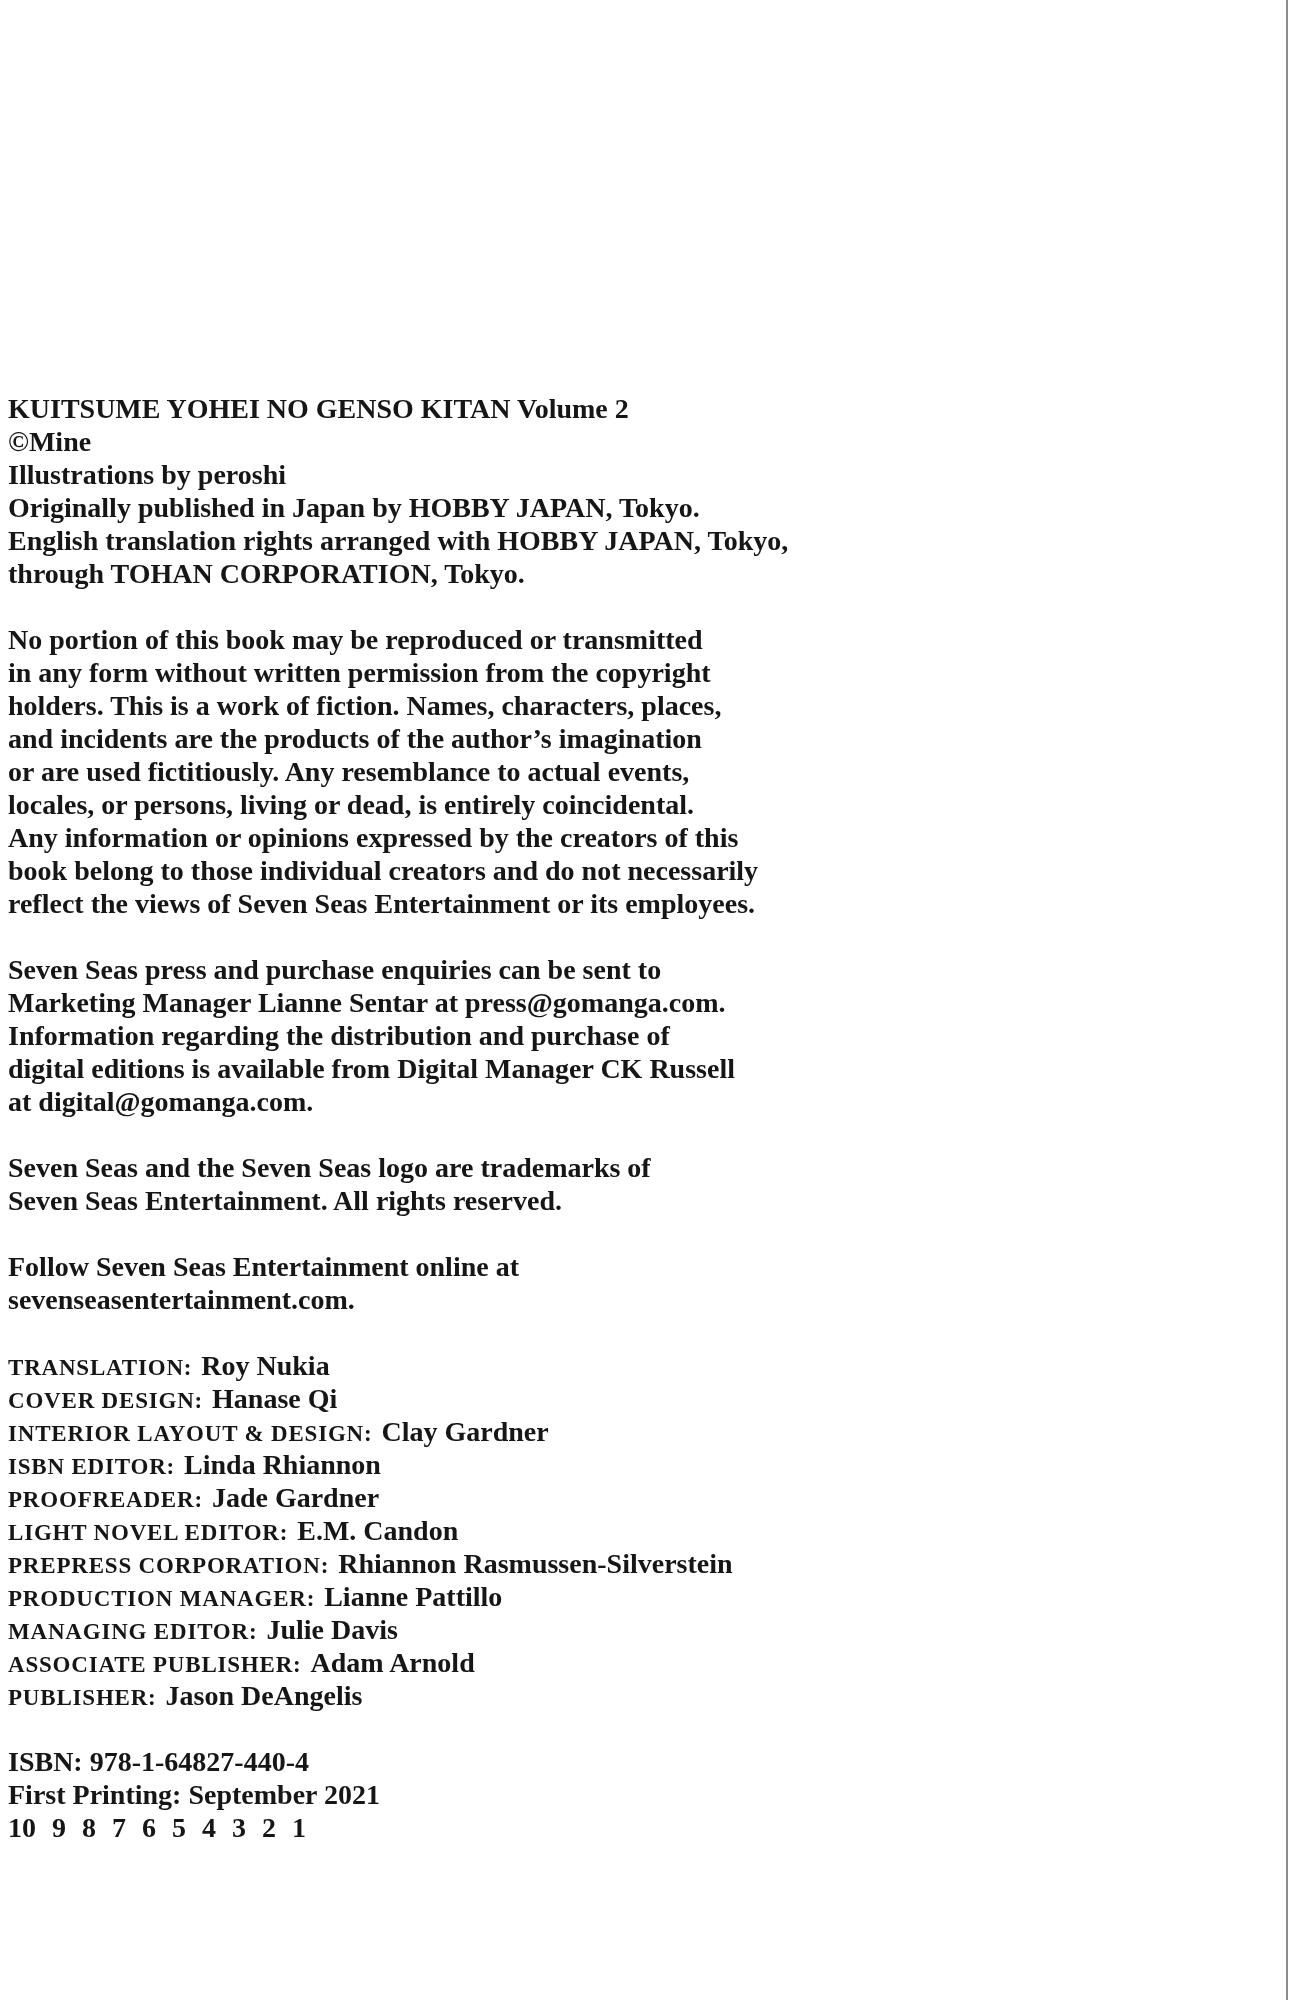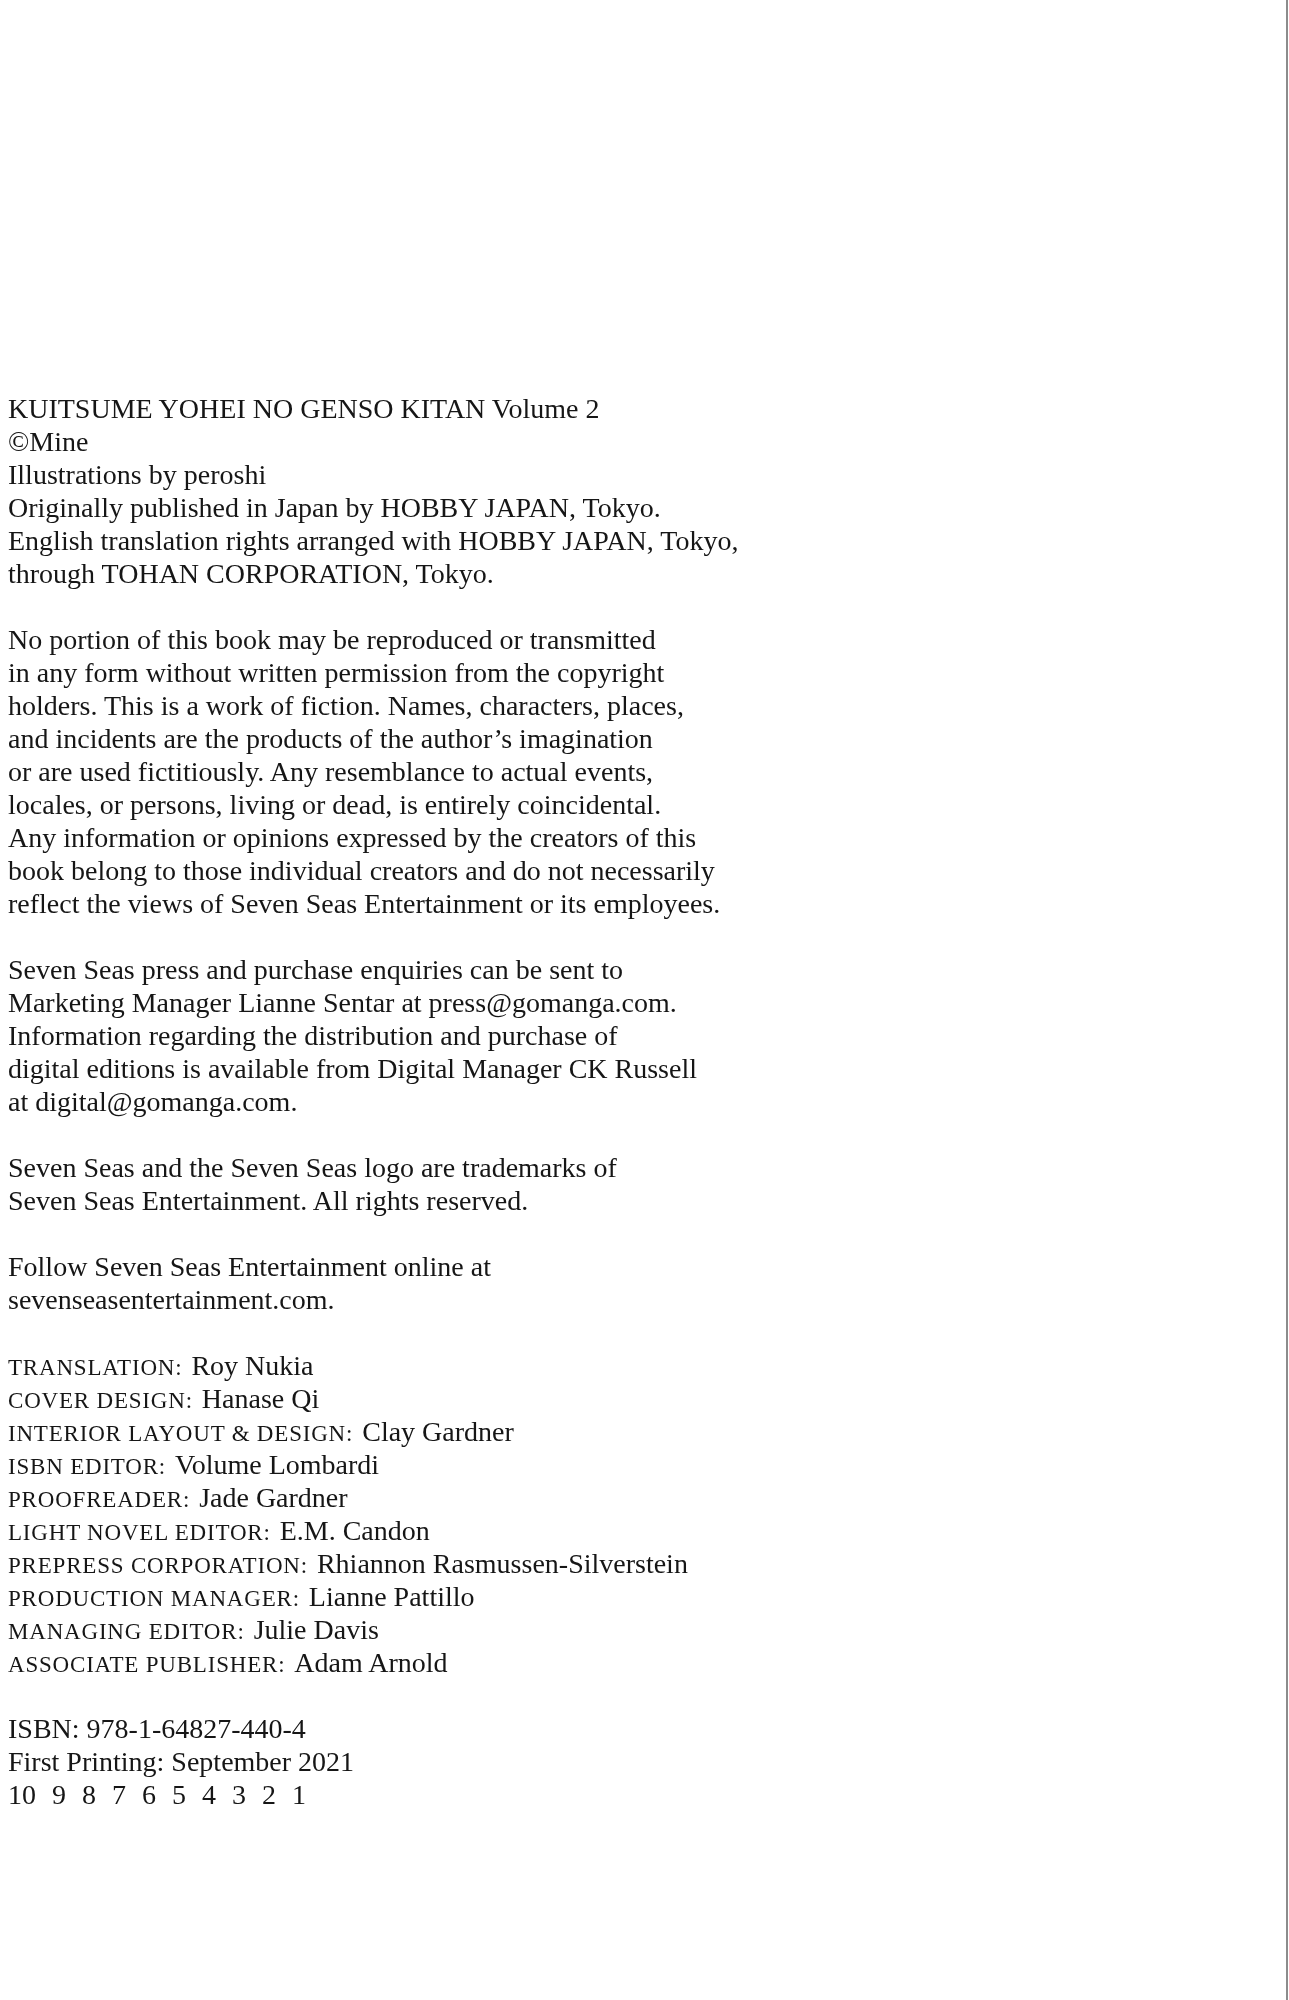--- a/index.html
+++ b/index.html
@@ -23,20 +23,21 @@
     height: 2000px;
     background: #8c8c8c;
   }
   .text-col {
     position: absolute;
     left: 8px;
     top: 392px;
     width: 1150px;
     font-size: 28px;
     line-height: 33px;
+    font-weight: bold;
   }
   .para {
     margin: 0 0 33px 0;
     white-space: pre-line;
   }
   .credits {
     white-space: normal;
   }
   .credit-line {
     height: 33px;
@@ -95,27 +96,28 @@
   <p class="para">Seven Seas and the Seven Seas logo are trademarks of
 Seven Seas Entertainment. All rights reserved.</p>
 
   <p class="para">Follow Seven Seas Entertainment online at
 sevenseasentertainment.com.</p>
 
   <div class="para credits">
     <div class="credit-line"><span class="credit-label">TRANSLATION:</span><span class="credit-name">Roy Nukia</span></div>
     <div class="credit-line"><span class="credit-label">COVER DESIGN:</span><span class="credit-name">Hanase Qi</span></div>
     <div class="credit-line"><span class="credit-label">INTERIOR LAYOUT &amp; DESIGN:</span><span class="credit-name">Clay Gardner</span></div>
-    <div class="credit-line"><span class="credit-label">ISBN EDITOR:</span><span class="credit-name">Volume Lombardi</span></div>
+    <div class="credit-line"><span class="credit-label">ISBN EDITOR:</span><span class="credit-name">Linda Rhiannon</span></div>
     <div class="credit-line"><span class="credit-label">PROOFREADER:</span><span class="credit-name">Jade Gardner</span></div>
     <div class="credit-line"><span class="credit-label">LIGHT NOVEL EDITOR:</span><span class="credit-name">E.M. Candon</span></div>
     <div class="credit-line"><span class="credit-label">PREPRESS CORPORATION:</span><span class="credit-name">Rhiannon Rasmussen-Silverstein</span></div>
     <div class="credit-line"><span class="credit-label">PRODUCTION MANAGER:</span><span class="credit-name">Lianne Pattillo</span></div>
     <div class="credit-line"><span class="credit-label">MANAGING EDITOR:</span><span class="credit-name">Julie Davis</span></div>
     <div class="credit-line"><span class="credit-label">ASSOCIATE PUBLISHER:</span><span class="credit-name">Adam Arnold</span></div>
+    <div class="credit-line"><span class="credit-label">PUBLISHER:</span><span class="credit-name">Jason DeAngelis</span></div>
   </div>
 
   <div class="para print-block">
     <div class="print-line">ISBN: 978-1-64827-440-4</div>
     <div class="print-line">First Printing: September 2021</div>
     <div class="print-line print-run">10 9 8 7 6 5 4 3 2 1</div>
   </div>
 
 </div>
 

